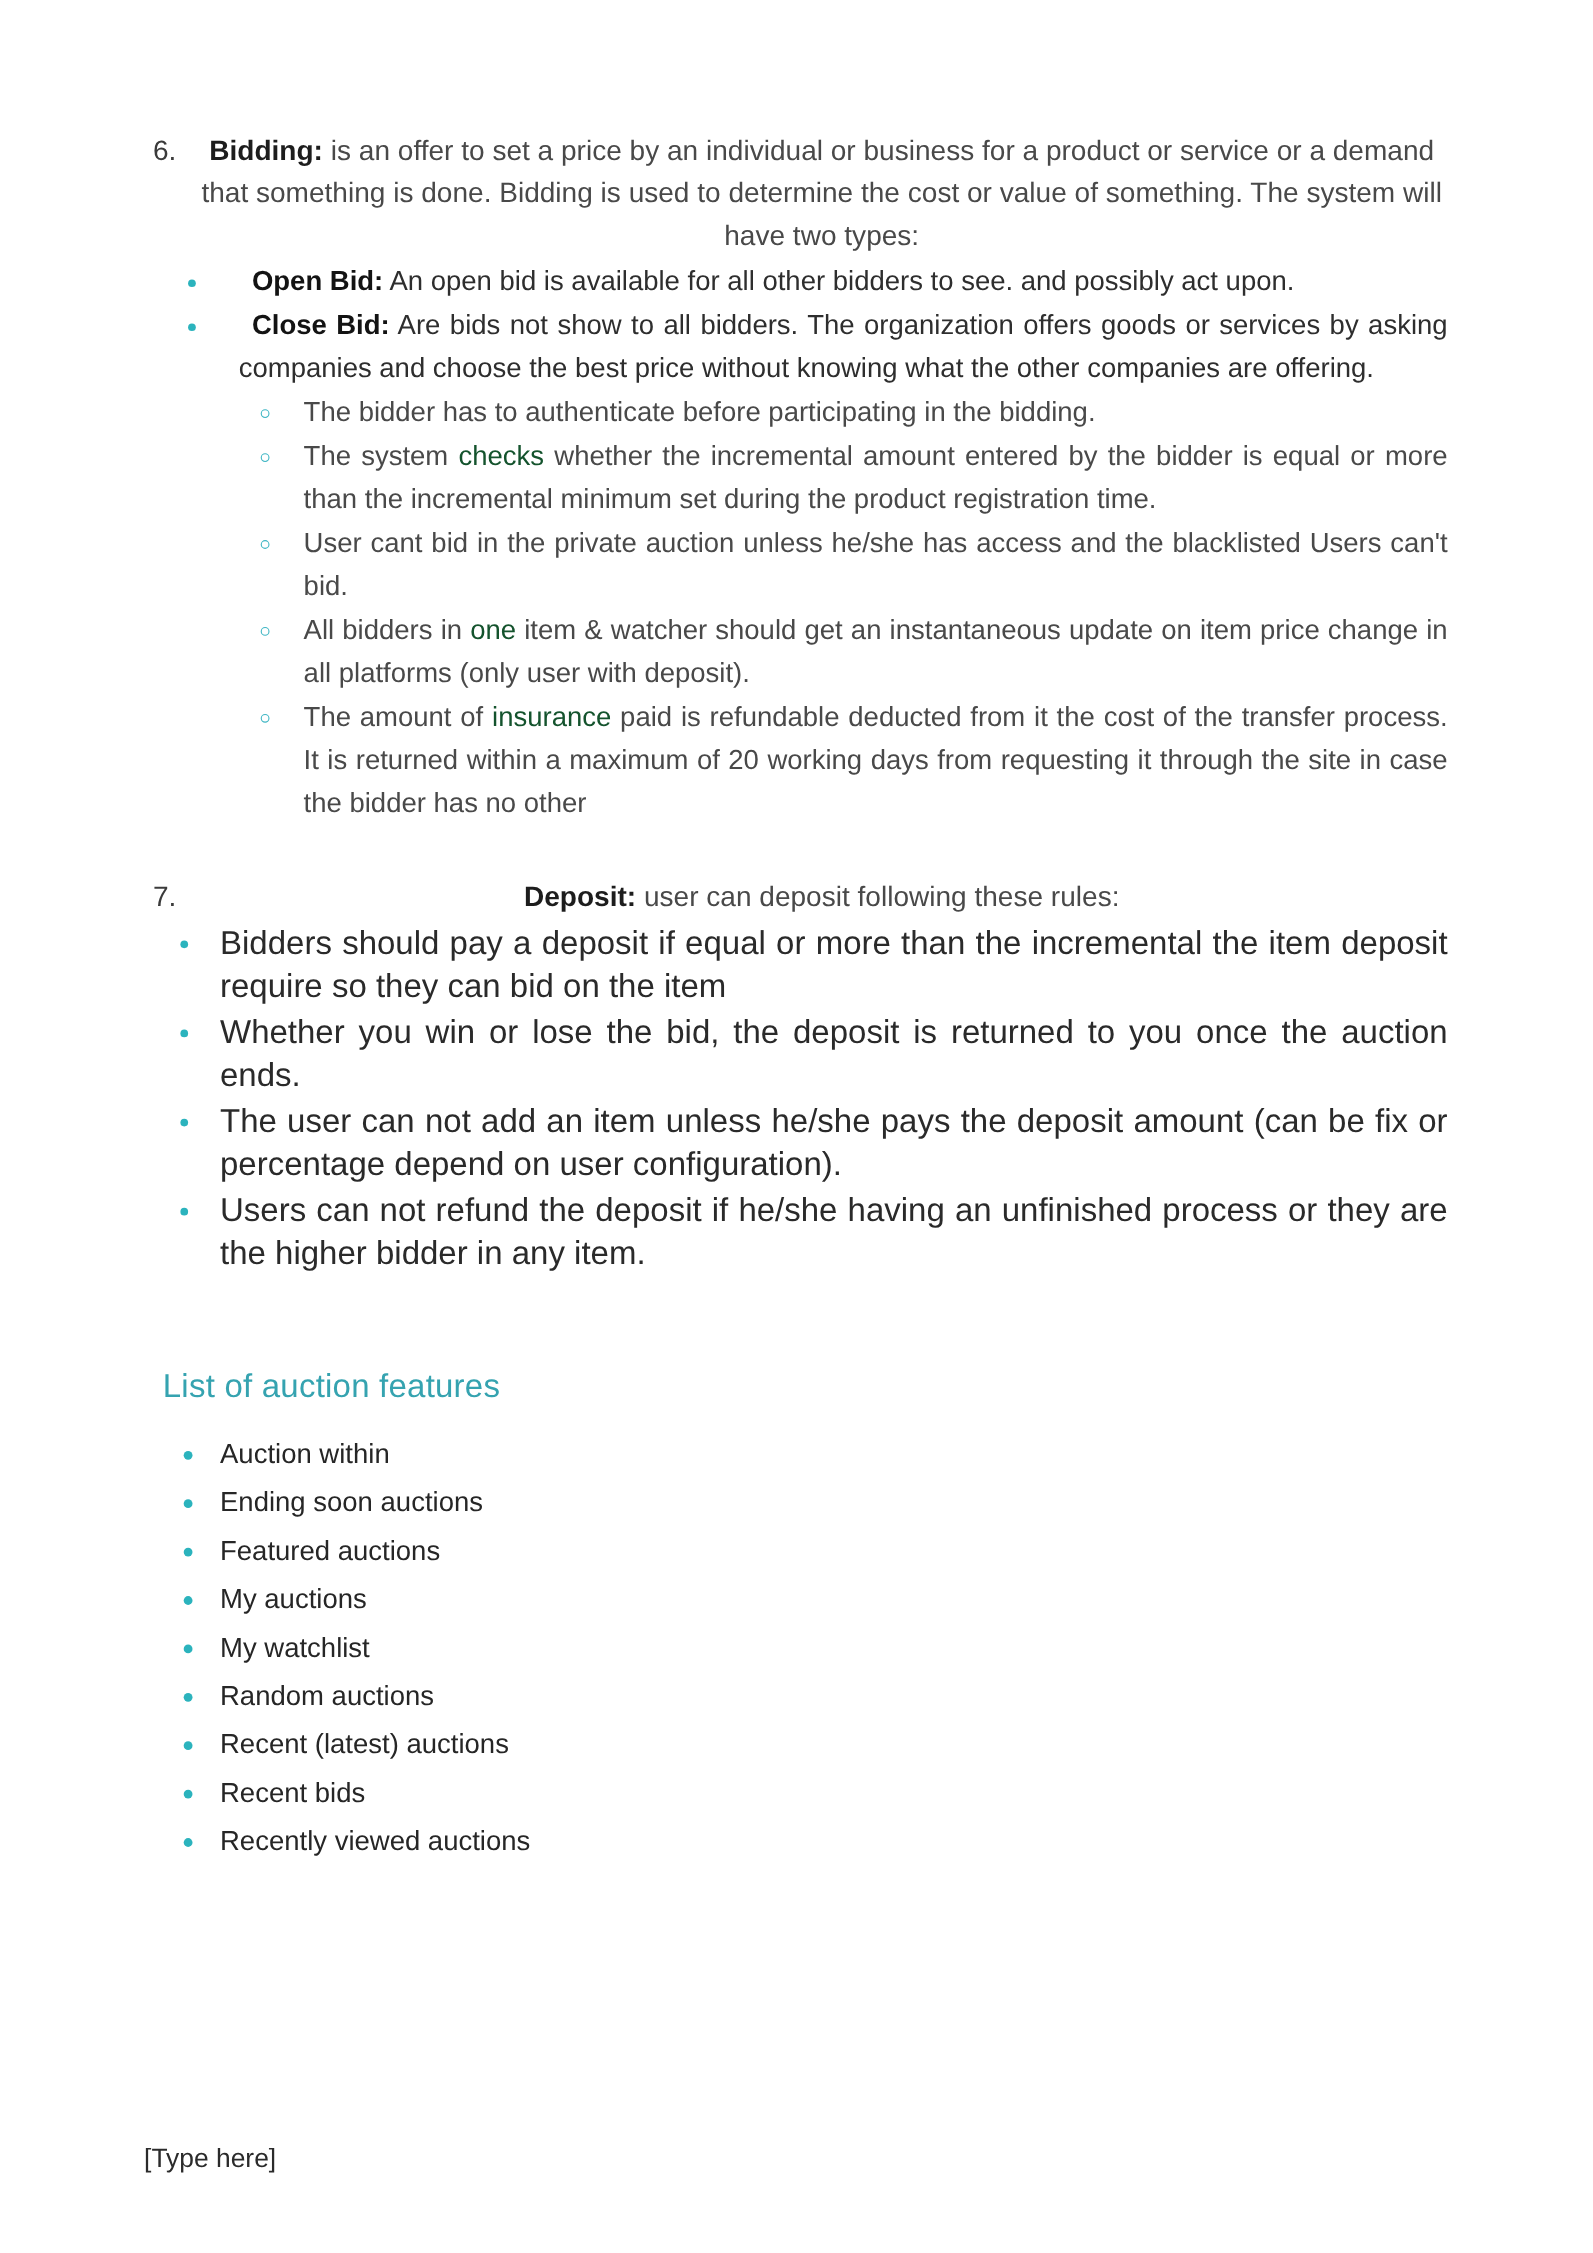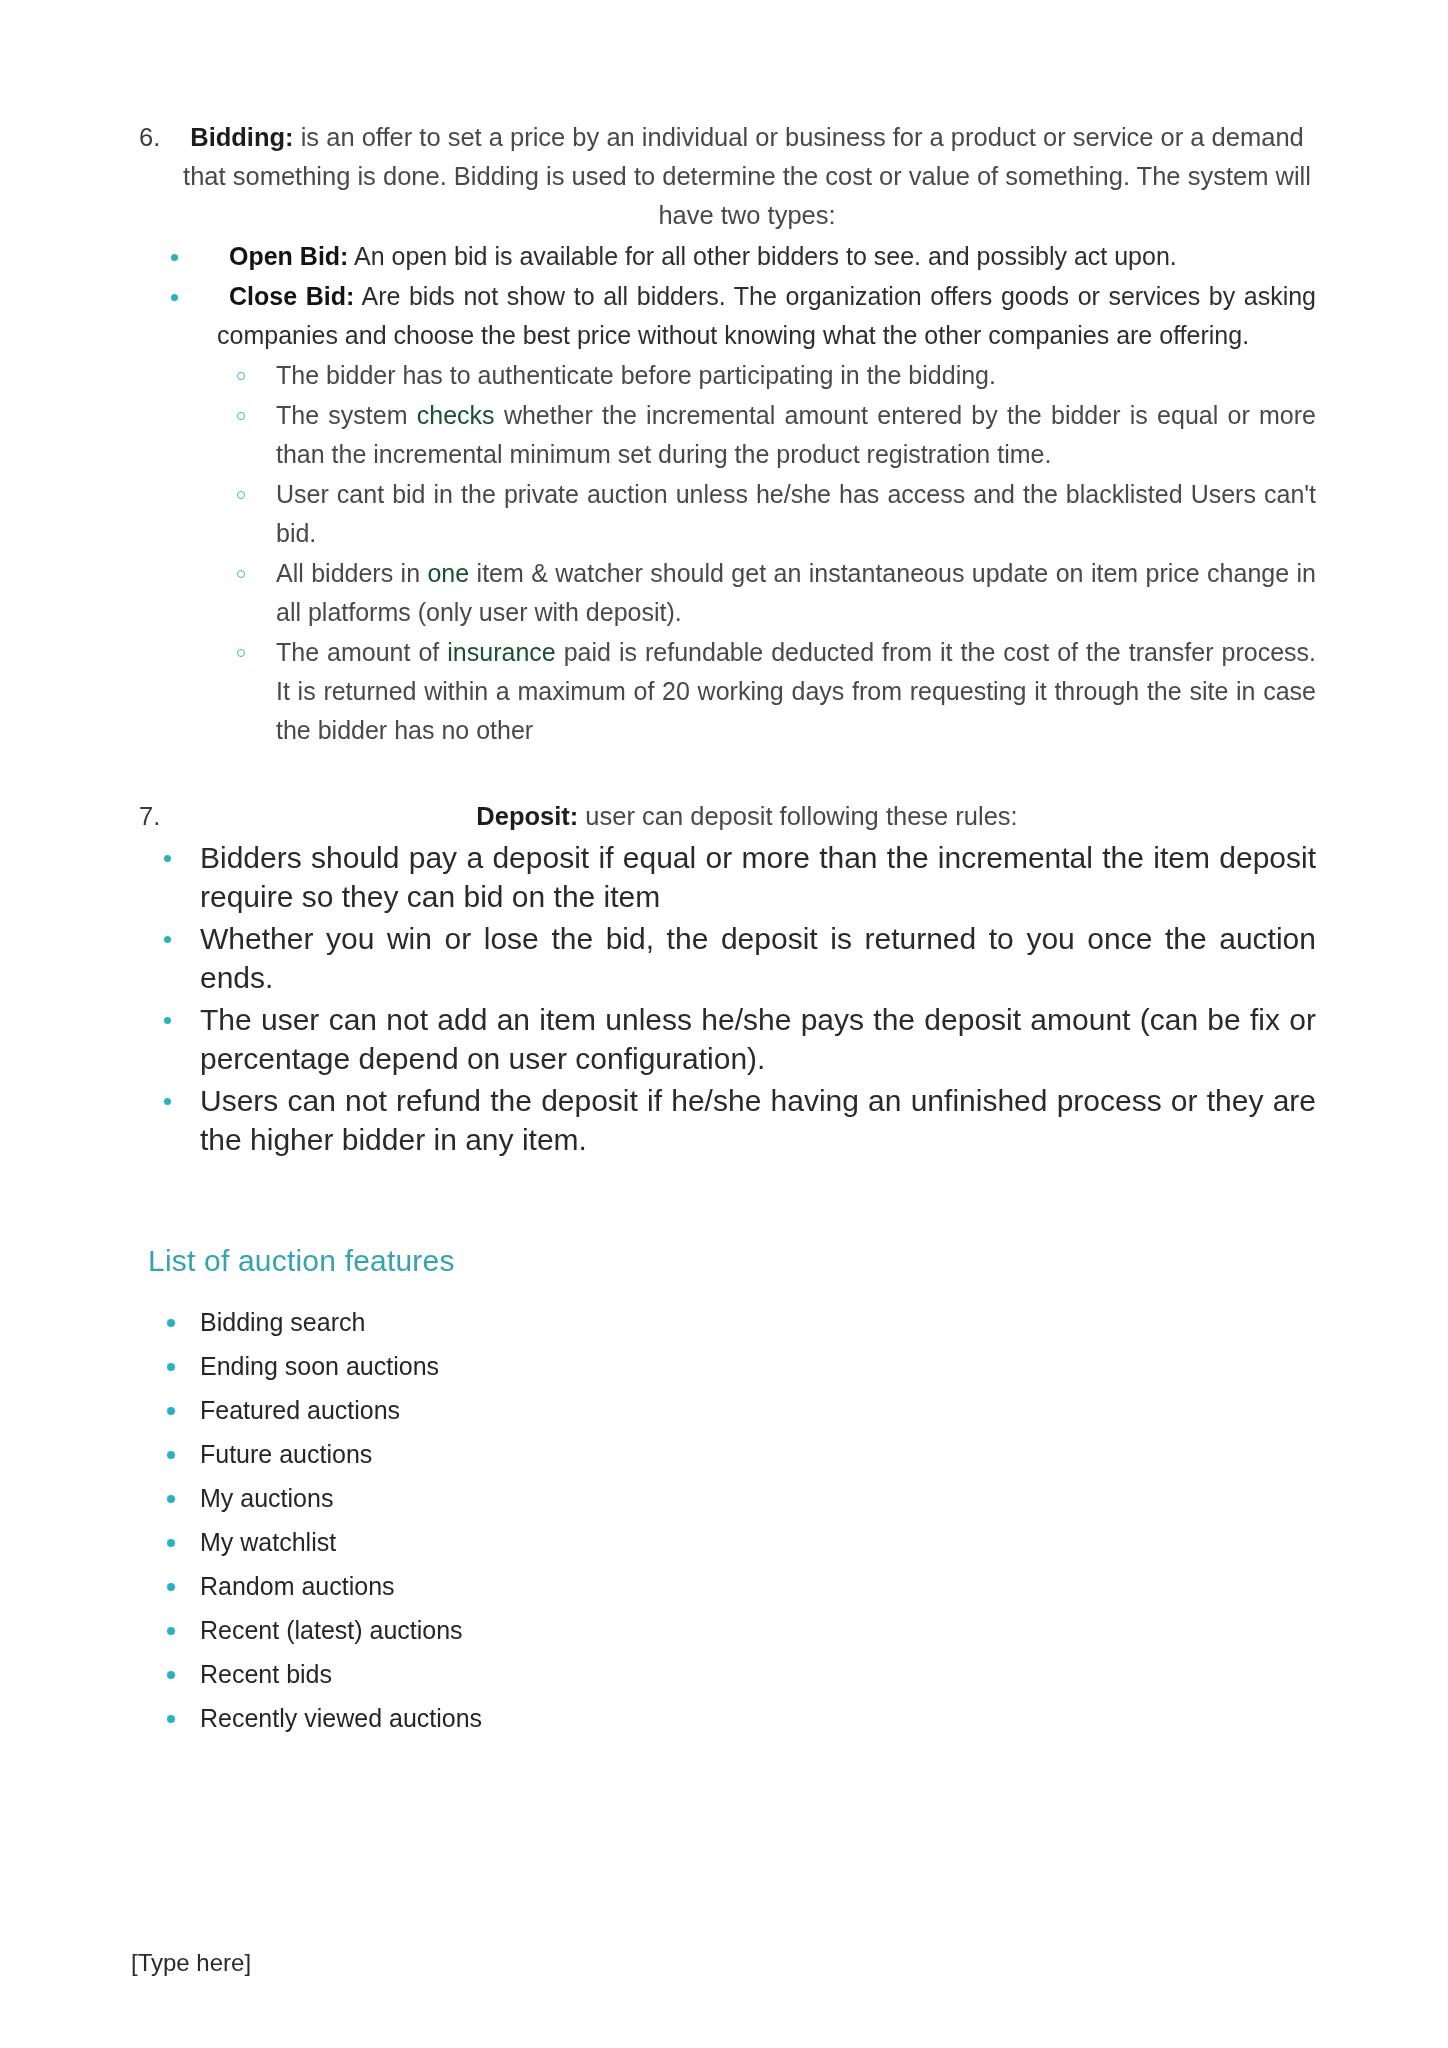--- a/index.html
+++ b/index.html
@@ -203,24 +203,23 @@
       <li class="b1d justify"><span>The user can not add an item unless he/she pays the deposit amount (can be fix or percentage depend on user configuration).</span></li>
       <li class="b1d justify"><span>Users can not refund the deposit if he/she having an unfinished process or they are the higher bidder in any item.</span></li>
     </ul>
 
     <div class="spacer-lg"></div>
     <div class="spacer-sm"></div>
 
     <h2 class="section-heading">List of auction features</h2>
 
     <ul class="feat-list">
-      <li class="feat">Bidding search</li>
+      <li class="feat">Auction within</li>
       <li class="feat">Ending soon auctions</li>
       <li class="feat">Featured auctions</li>
-      <li class="feat">Future auctions</li>
       <li class="feat">My auctions</li>
       <li class="feat">My watchlist</li>
       <li class="feat">Random auctions</li>
       <li class="feat">Recent (latest) auctions</li>
       <li class="feat">Recent bids</li>
       <li class="feat">Recently viewed auctions</li>
     </ul>
 
   </div>
 

